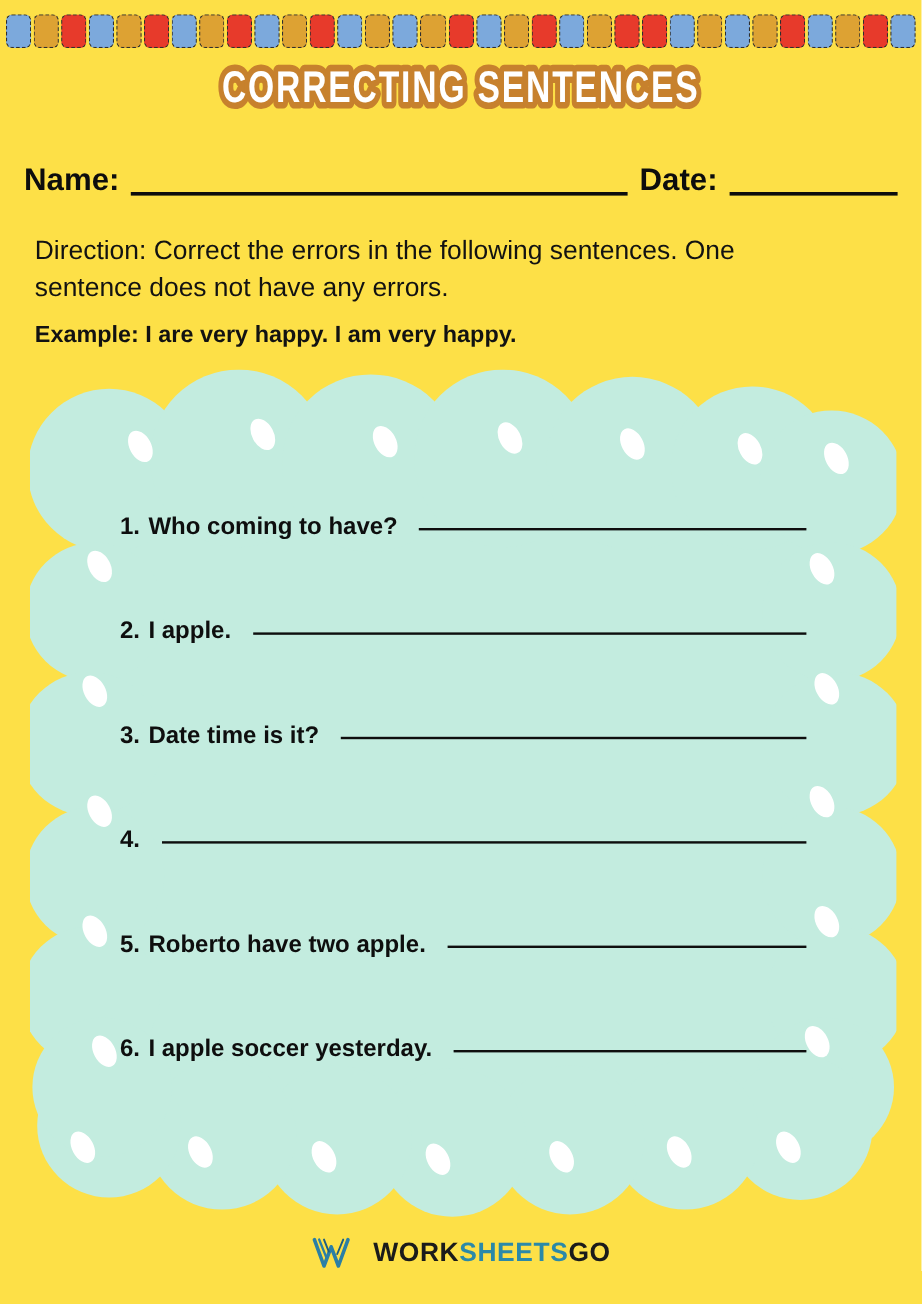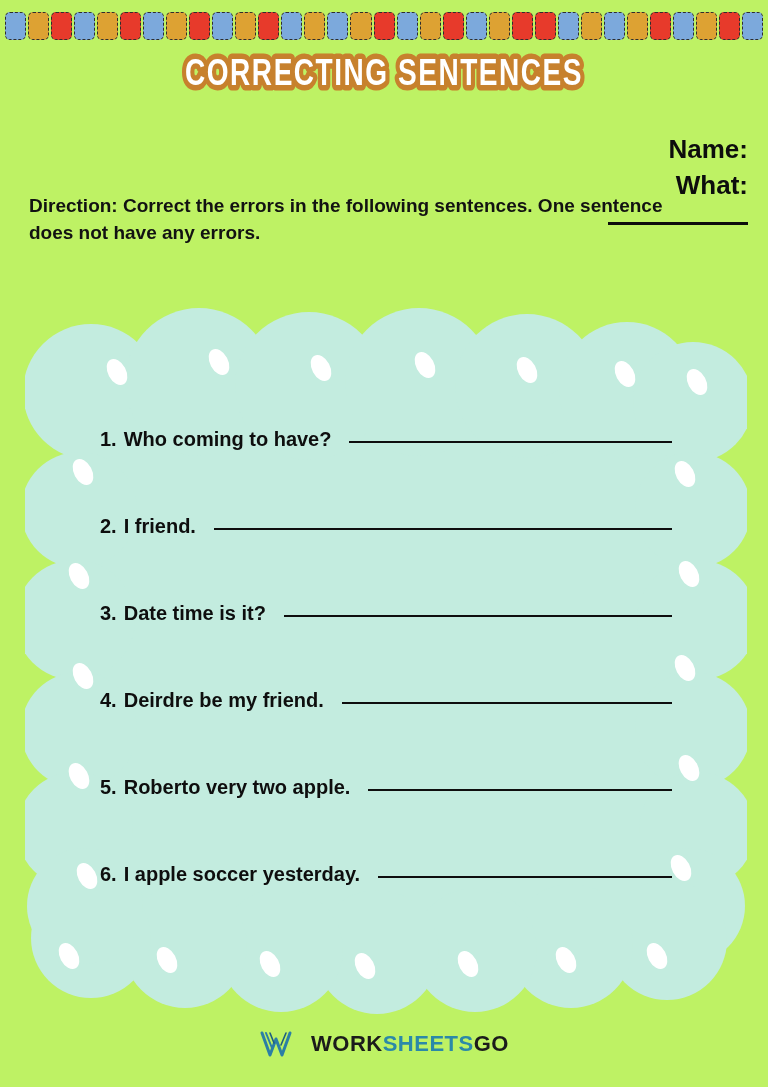--- a/index.html
+++ b/index.html
@@ -1,19 +1,19 @@
 <!DOCTYPE html>
 <html><head>
 <meta charset="utf-8">
 <style>
   * { margin:0; padding:0; box-sizing:border-box; }
   html,body { background:#fff; }
   .page {
     position:relative; width:768px; height:1087px;
-    background:#bef264; overflow:hidden;
+    background:#fde047; overflow:hidden;
     font-family:"Liberation Sans", sans-serif;
     color:#1a1a1a;
   }
   
   .block-row {
     position:absolute; top:12px; left:5px; width:758px; height:28px;
     display:flex; gap:2px;
   }
   .block {
     flex:1; height:28px; border-radius:5px;
@@ -22,29 +22,29 @@
   
   .title-svg { position:absolute; top:40px; left:0; }
   .title-text {
     font-family:"Liberation Sans", sans-serif;
     font-weight:bold; letter-spacing:2px;
   }
   
   .name-row {
     position:absolute; top:134px; left:20px; width:728px;
     display:flex; align-items:flex-end;
-    font-size:26px; font-weight:800; color:#0d0d0d;flex-direction:column;
+    font-size:26px; font-weight:800; color:#0d0d0d;
   }
   .uline { border-bottom:3.5px solid #0d0d0d; height:24px; }
   .uline.flex1 { flex:1; margin:0 10px 2px 10px; }
   .uline.date-w { width:140px; margin:0 0 2px 10px; }
   
   .direction {
     position:absolute; top:193px; left:29px; width:672px;
-    font-size:19px; font-weight:700; line-height:1.42; color:#121212;
+    font-size:22px; font-weight:400; line-height:1.42; color:#121212;
   }
   .example {
     position:absolute; top:268px; left:29px; width:700px;
     font-size:19.5px; font-weight:800; color:#121212;
   }
   
   .blob-svg { position:absolute; top:308px; left:25px; }
   
   .questions {
     position:absolute; top:308px; left:28px; width:716px;
@@ -103,26 +103,27 @@
       <div class="block" style="background: rgb(124, 169, 220);"></div>
     </div>
 
   <svg class="title-svg" width="768" height="62">
     <text class="title-text" x="384" y="45" text-anchor="middle" font-size="37" textLength="398" lengthAdjust="spacingAndGlyphs" paint-order="stroke" stroke-linejoin="round" stroke-width="11" fill="#ffffff" stroke="#c7812d">CORRECTING SENTENCES</text>
   </svg>
 
   <div class="name-row">
     <span>Name:</span>
     <span class="uline flex1"></span>
-    <span>What:</span>
+    <span>Date:</span>
     <span class="uline date-w"></span>
   </div>
 
   <div class="direction">Direction: Correct the errors in the following sentences. One sentence does not have any errors.</div>
 
+  <div class="example">Example: I are very happy. I am very happy.</div>
 
   <svg class="blob-svg" width="722" height="710" viewBox="0 0 722 710">
     <g id="blob-shape" fill="#c3ecdf">
       <rect x="48" y="72" width="628" height="562"></rect>
 
       <circle cx="66" cy="84" r="68"></circle>
         <circle cx="174" cy="74" r="74"></circle>
       <circle cx="284" cy="78" r="74"></circle>
         <circle cx="394" cy="74" r="74"></circle>
       <circle cx="502" cy="78" r="72"></circle>
@@ -182,36 +183,35 @@
   </svg>
 
   <div class="questions">
     <div class="q-row">
       <span class="q-num">1.</span>
       <span class="q-text">Who coming to have?</span>
       <span class="q-line"></span>
     </div>
     <div class="q-row">
       <span class="q-num">2.</span>
-      <span class="q-text">I friend.</span>
+      <span class="q-text">I apple.</span>
       <span class="q-line"></span>
     </div>
     <div class="q-row">
       <span class="q-num">3.</span>
       <span class="q-text">Date time is it?</span>
       <span class="q-line"></span>
     </div>
     <div class="q-row">
       <span class="q-num">4.</span>
-      <span class="q-text">Deirdre be my friend.</span>
       <span class="q-line"></span>
     </div>
     <div class="q-row">
       <span class="q-num">5.</span>
-      <span class="q-text">Roberto very two apple.</span>
+      <span class="q-text">Roberto have two apple.</span>
       <span class="q-line"></span>
     </div>
     <div class="q-row">
       <span class="q-num">6.</span>
       <span class="q-text">I apple soccer yesterday.</span>
       <span class="q-line"></span>
     </div>
   </div>
 
   <div class="footer">

